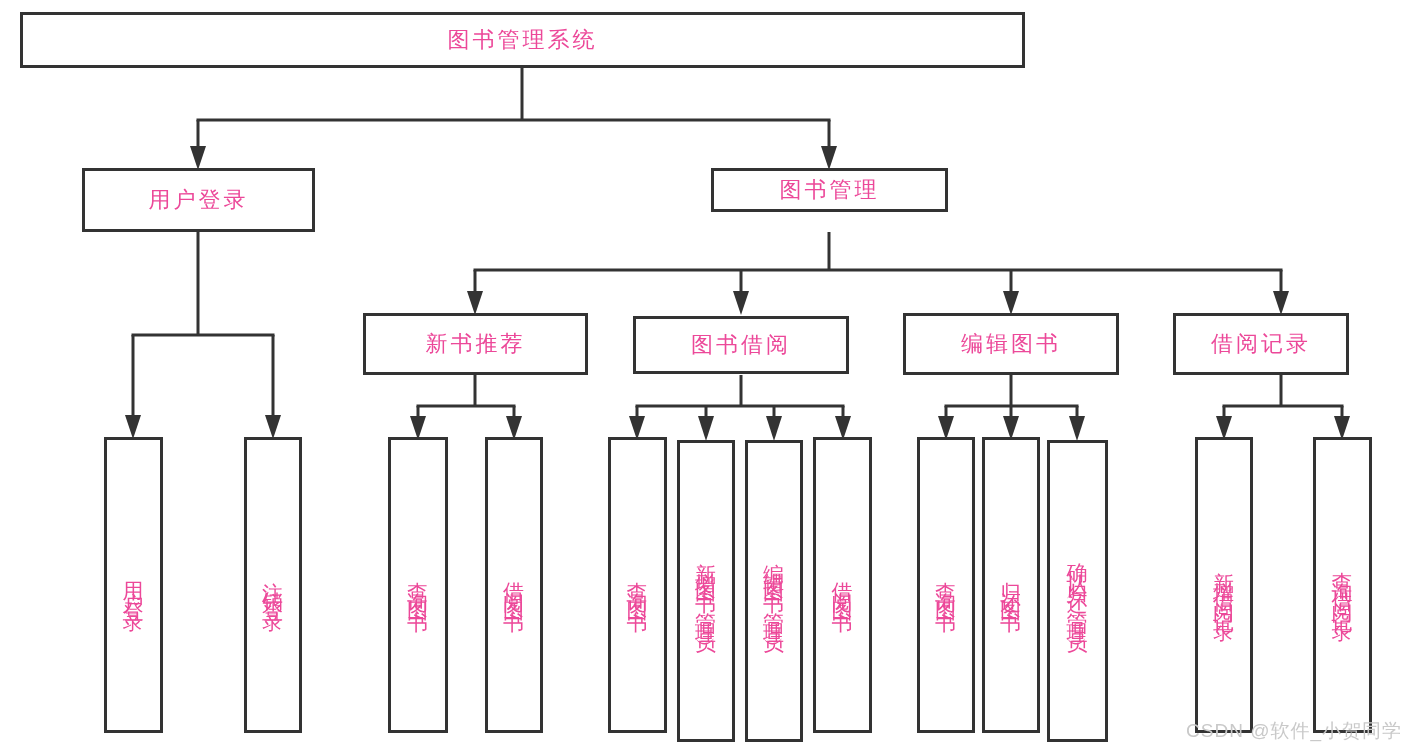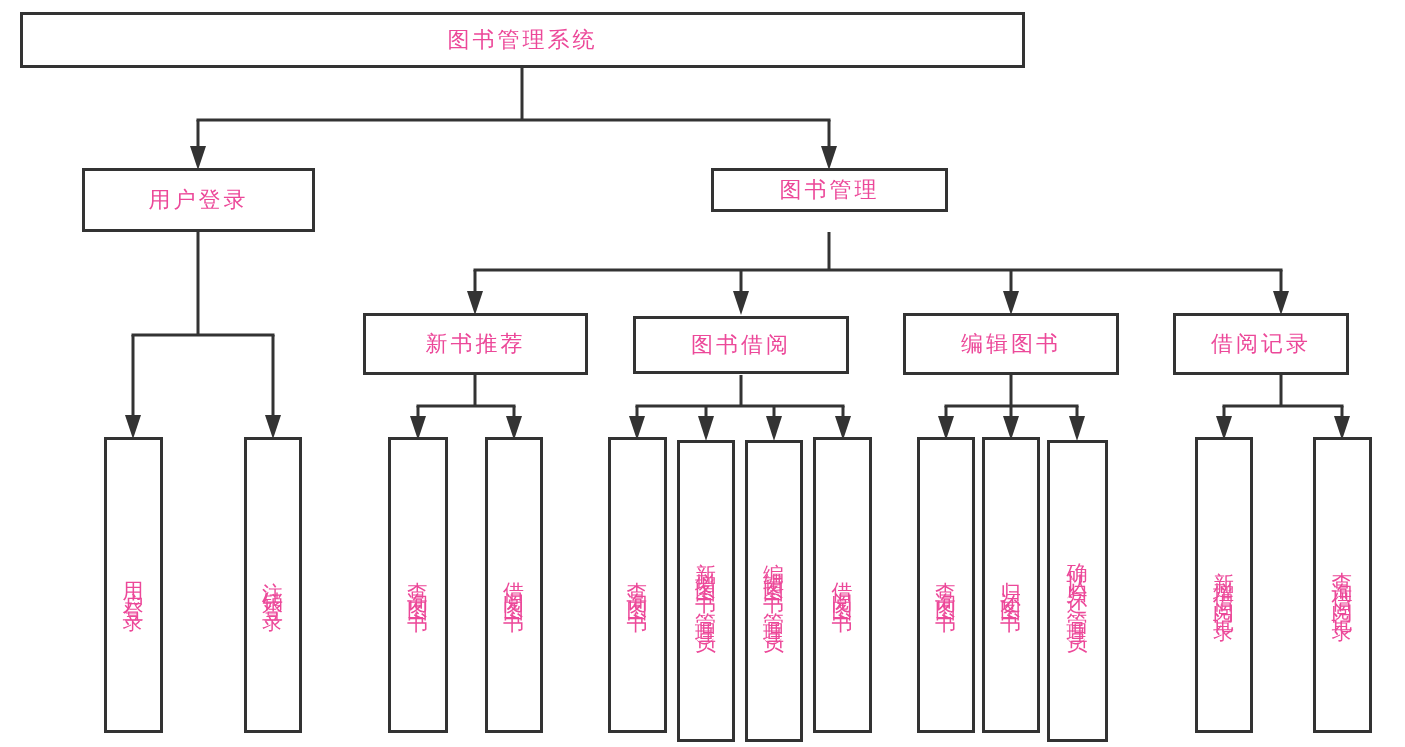--- a/index.html
+++ b/index.html
@@ -143,14 +143,15 @@
   <div class="box vbox" style="left:745px; top:440px; width:58px; height:302px;">编辑图书（管理员）</div>
   <div class="box vbox" style="left:813px; top:437px; width:59px; height:296px;">借阅图书</div>
 
   <div class="box vbox" style="left:917px; top:437px; width:58px; height:296px;">查询图书</div>
   <div class="box vbox" style="left:982px; top:437px; width:58px; height:296px;">归还图书</div>
   <div class="box vbox" style="left:1047px; top:440px; width:61px; height:302px;">确认归还（管理员）</div>
 
   <div class="box vbox" style="left:1195px; top:437px; width:58px; height:296px;">新增借阅记录</div>
   <div class="box vbox" style="left:1313px; top:437px; width:59px; height:296px;">查询借阅记录</div>
 
+  <div class="watermark">CSDN @软件_小贺同学</div>
 
 </div>
 
 </body></html>

